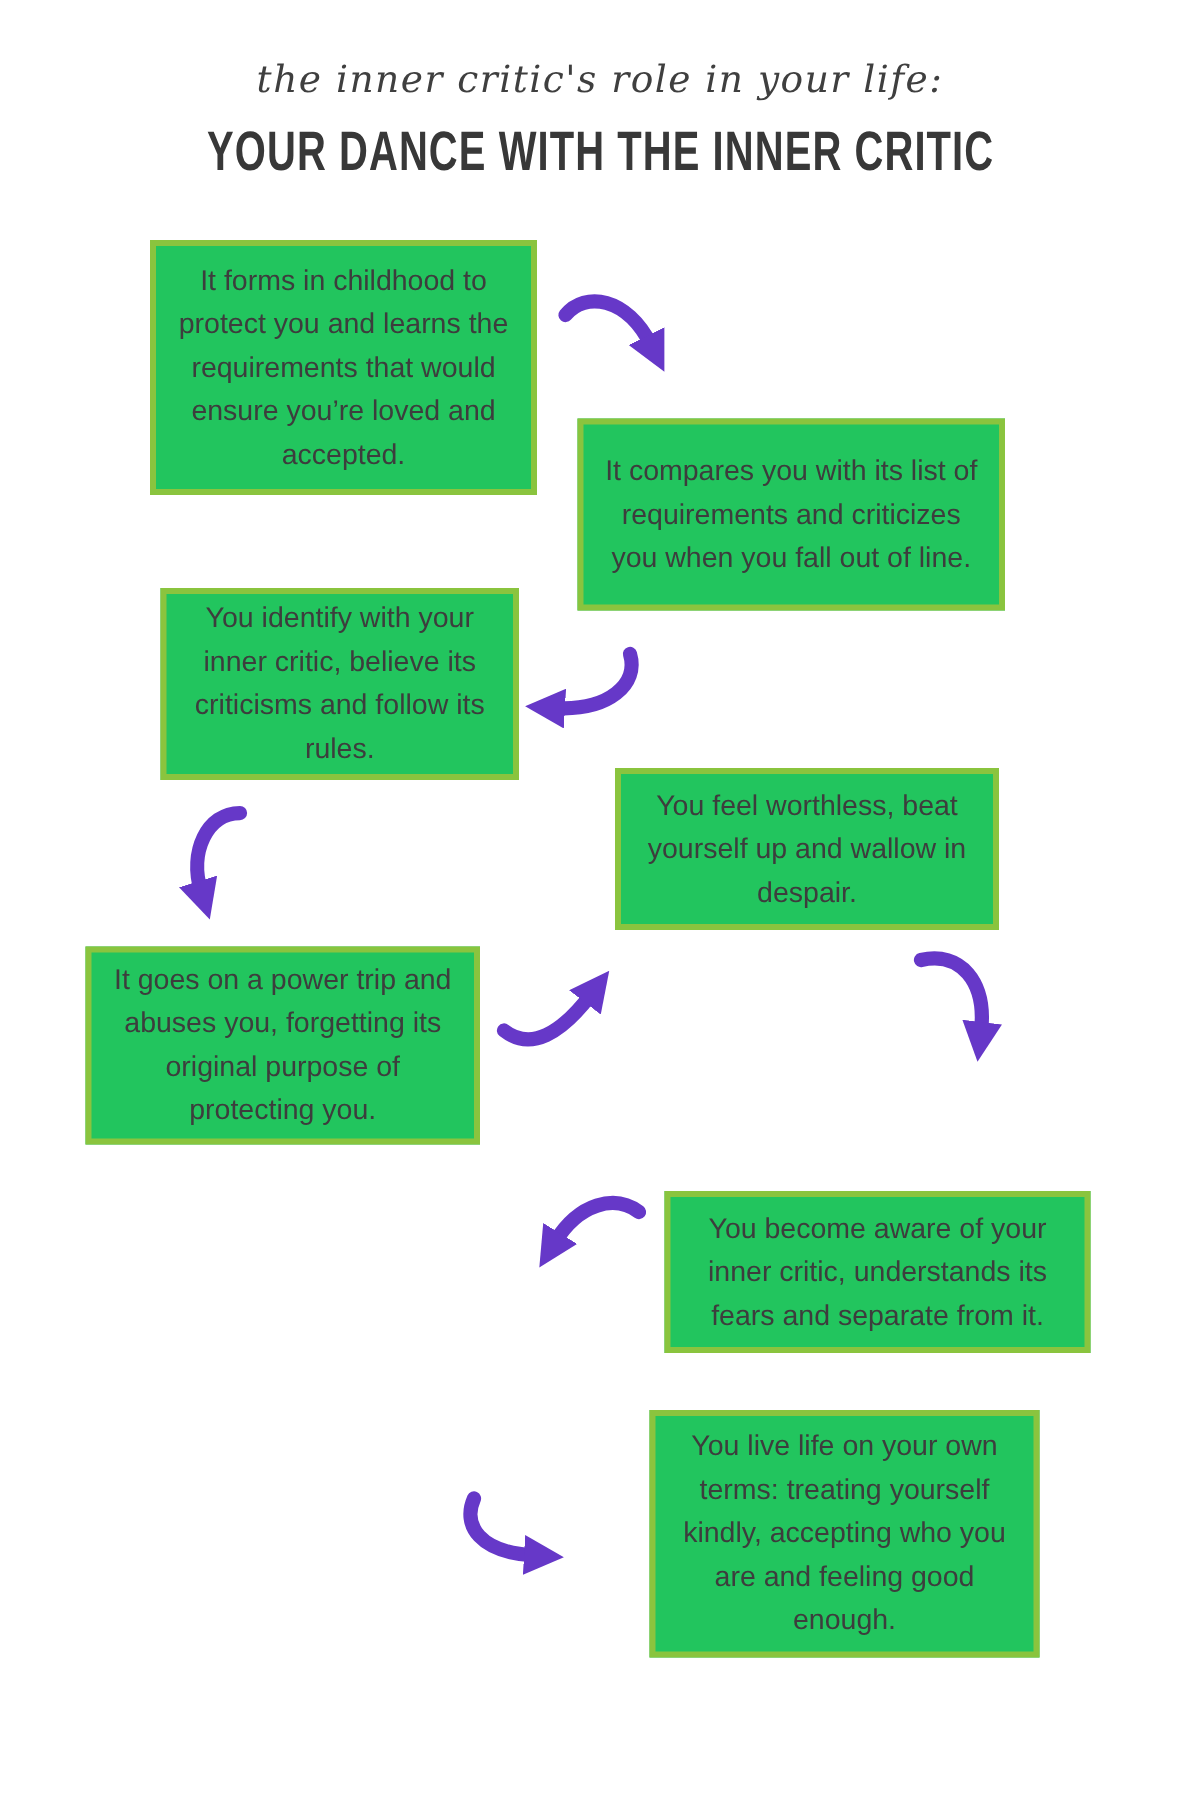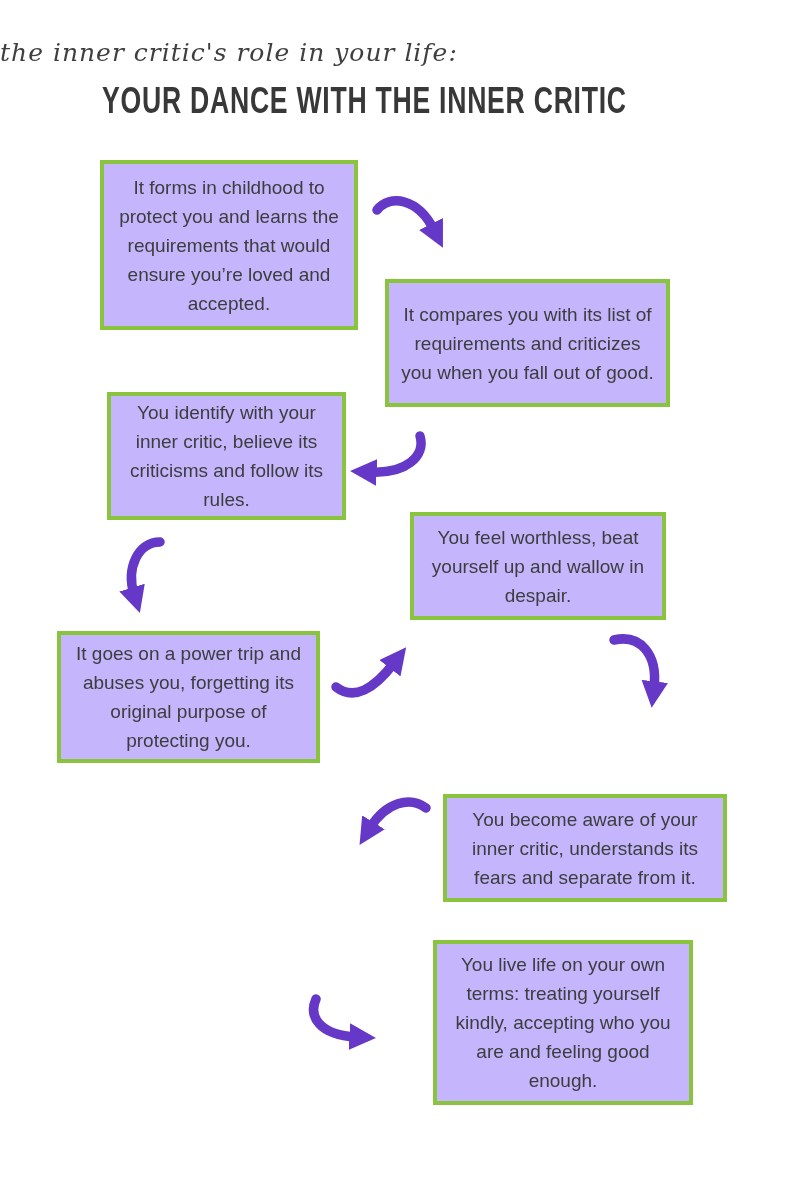--- a/index.html
+++ b/index.html
@@ -10,21 +10,21 @@
   html,body{margin:0;padding:0;background:#ffffff;}
   #canvas{
     position:relative;
     width:800px;height:1200px;
     margin:0 auto;
     background:#ffffff;
     overflow:hidden;
     font-family:"Liberation Sans", sans-serif;
   }
   
-  .header{position:absolute;left:0;top:38px;width:800px;color:var(--ink);}
+  .header{position:absolute;left:0;top:38px;width:800px;text-align:center;color:var(--ink);}
   .subtitle{
     font-family:"DejaVu Serif", serif;
     font-style:italic;
     font-size:25px;
     letter-spacing:1px;
     color:#3f3f3f;
     line-height:1.2;
   }
   .title{
     margin-top:12px;
@@ -33,21 +33,21 @@
     letter-spacing:1px;
     color:#383838;
     white-space:nowrap;
   }
   .squish{display:inline-block;transform:scaleX(0.72);transform-origin:50% 50%;}
   
   .box{
     position:absolute;
     box-sizing:border-box;
     border:4px solid var(--green);
-    background:#c4b5fd;
+    background:#22c55e;
     color:var(--ink);
     font-size:19px;
     line-height:29px;
     text-align:center;
     display:flex;align-items:center;justify-content:center;
     padding:8px 12px;
   }
   .b1{left:100px;top:160px;width:258px;height:170px;}
   .b2{left:385px;top:279px;width:285px;height:128px;}
   .b3{left:107px;top:392px;width:239px;height:128px;}
@@ -98,21 +98,21 @@
     <div class="subtitle">the inner critic's role in your life:</div>
     <div class="title">
       <span class="squish">YOUR DANCE WITH THE INNER CRITIC</span>
     </div>
   </div>
 
   <div class="box b1">
     <span>It forms in childhood to protect you and learns the requirements that would ensure you’re loved and accepted.</span>
   </div>
   <div class="box b2">
-    <span>It compares you with its list of requirements and criticizes you when you fall out of good.</span>
+    <span>It compares you with its list of requirements and criticizes you when you fall out of line.</span>
   </div>
   <div class="box b3">
     <span>You identify with your inner critic, believe its criticisms and follow its rules.</span>
   </div>
   <div class="box b5">
     <span>It goes on a power trip and abuses you, forgetting its original purpose of protecting you.</span>
   </div>
   <div class="box b4">
     <span>You feel worthless, beat yourself up and wallow in despair.</span>
   </div>

